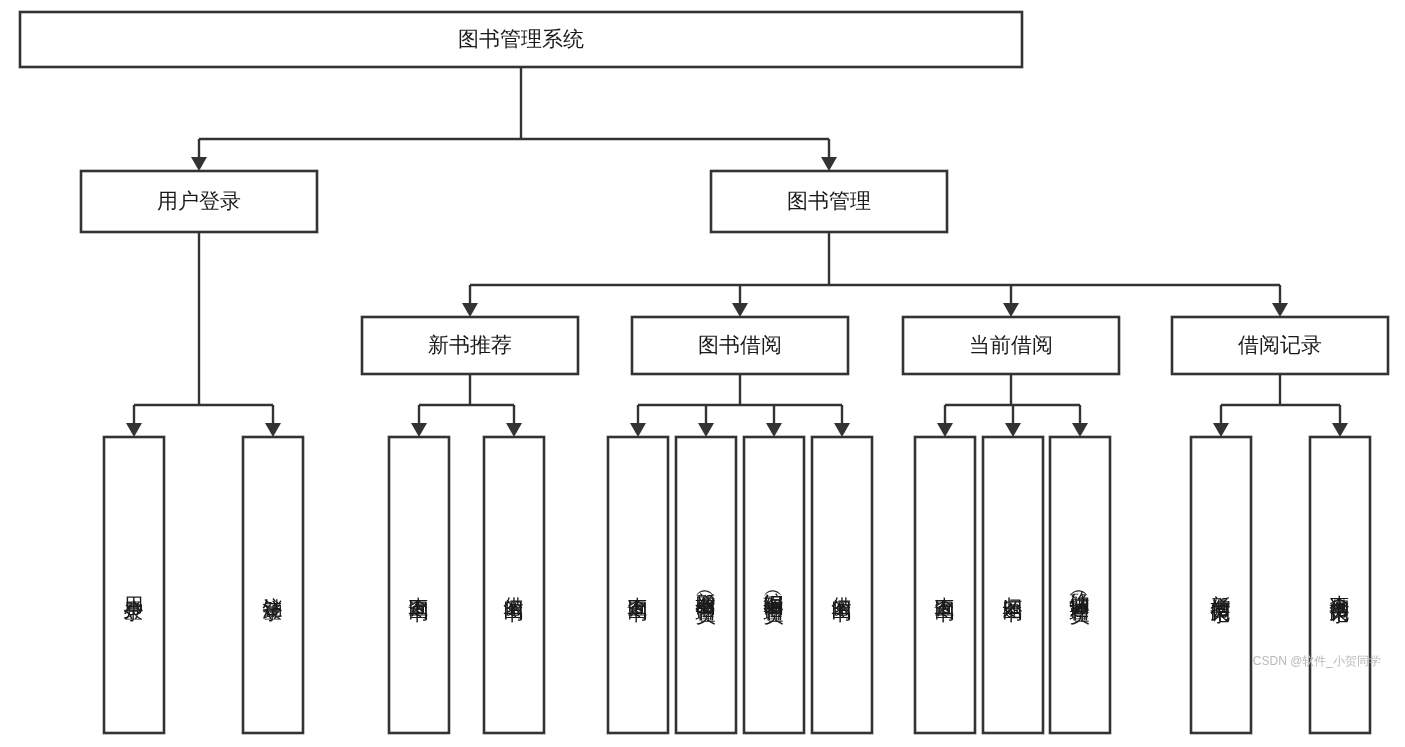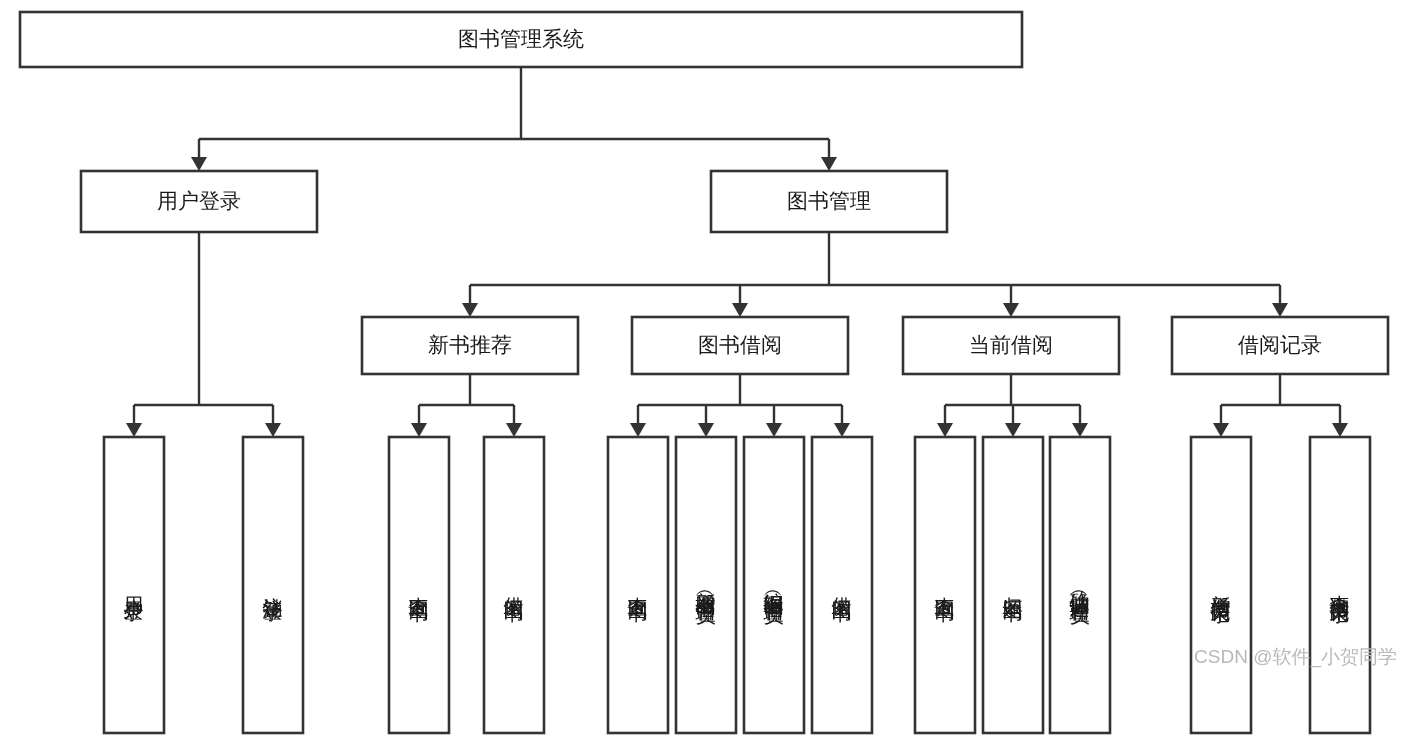--- a/index.html
+++ b/index.html
@@ -58,24 +58,24 @@
     letter-spacing: 2px;
     display: flex;
     align-items: center;
     justify-content: center;
     text-align: center;
     white-space: nowrap;
     pointer-events: none;
   }
   .watermark {
     position: absolute;
-    right: 8px;
+    right: 24px;
     bottom: 6px;
     font-family: "Liberation Sans", "DejaVu Sans", sans-serif;
-    font-size: 19px;
+    font-size: 12px;
     color: #b9b9b9;
     white-space: nowrap;
     text-align: right;
   }
 </style>
 </head>
 <body>
 
 <div id="diagram-root">
 

